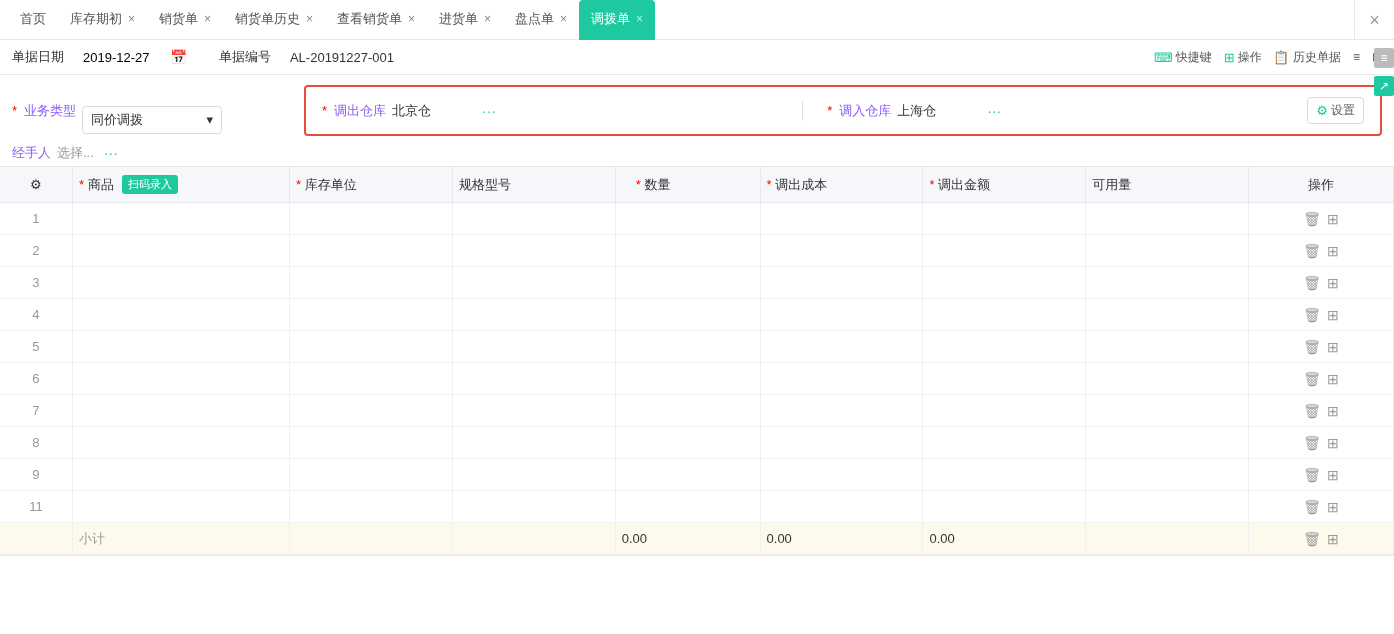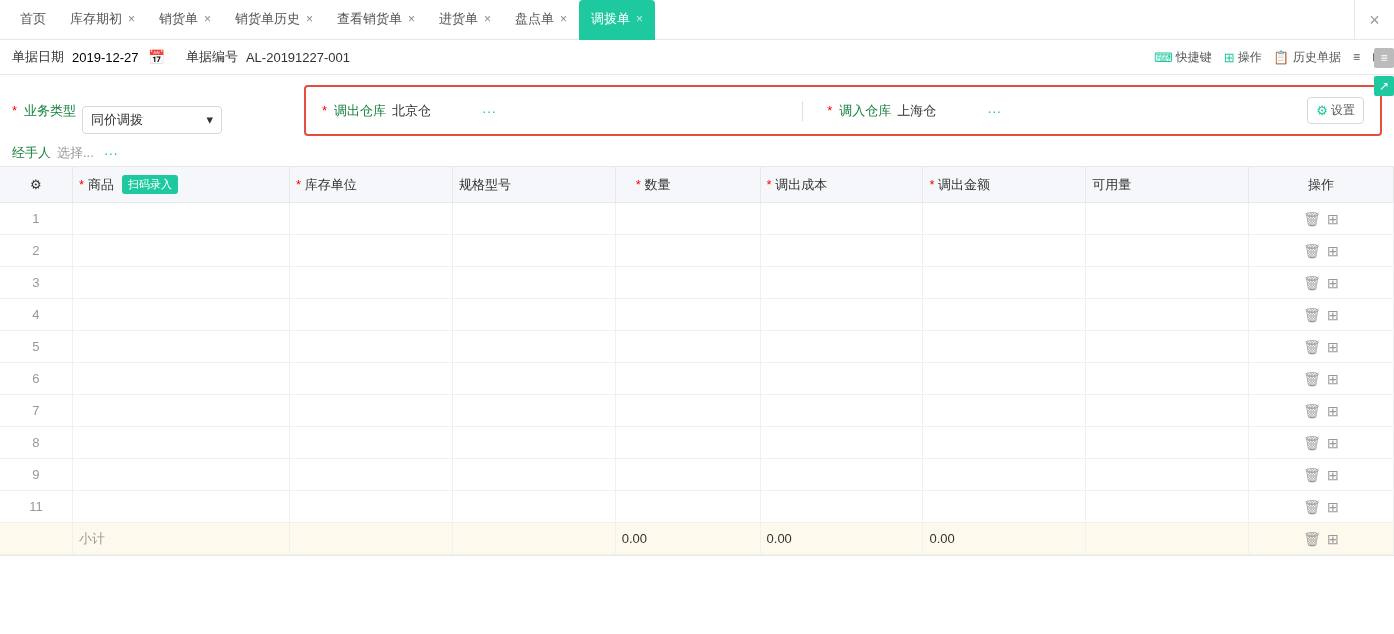--- a/index.html
+++ b/index.html
@@ -45,21 +45,21 @@
       display: flex;
       align-items: center;
       padding: 8px 12px;
       border-bottom: 1px solid #e8e8e8;
       gap: 16px;
       font-size: 13px;
     }
     .toolbar-left {
       display: flex;
       align-items: center;
-      gap: 8px;
+      gap: 19px;
     }
     .toolbar-right {
       margin-left: auto;
       display: flex;
       align-items: center;
       gap: 12px;
       font-size: 12px;
       color: #555;
     }
     .toolbar-right .action-item {
@@ -90,21 +90,21 @@
       display: flex;
       align-items: center;
       gap: 12px;
     }
     .field-group {
       display: flex;
       align-items: center;
       gap: 6px;
     }
     .field-label {
-      color: #15803d;
+      color: #8b5cf6;
       white-space: nowrap;
     }
     .required-star { color: #f00; margin-right: 1px; }
     .field-value {
       color: #333;
       min-width: 80px;
     }
     .dropdown-btn {
       background: #fff;
       border: 1px solid #d9d9d9;

